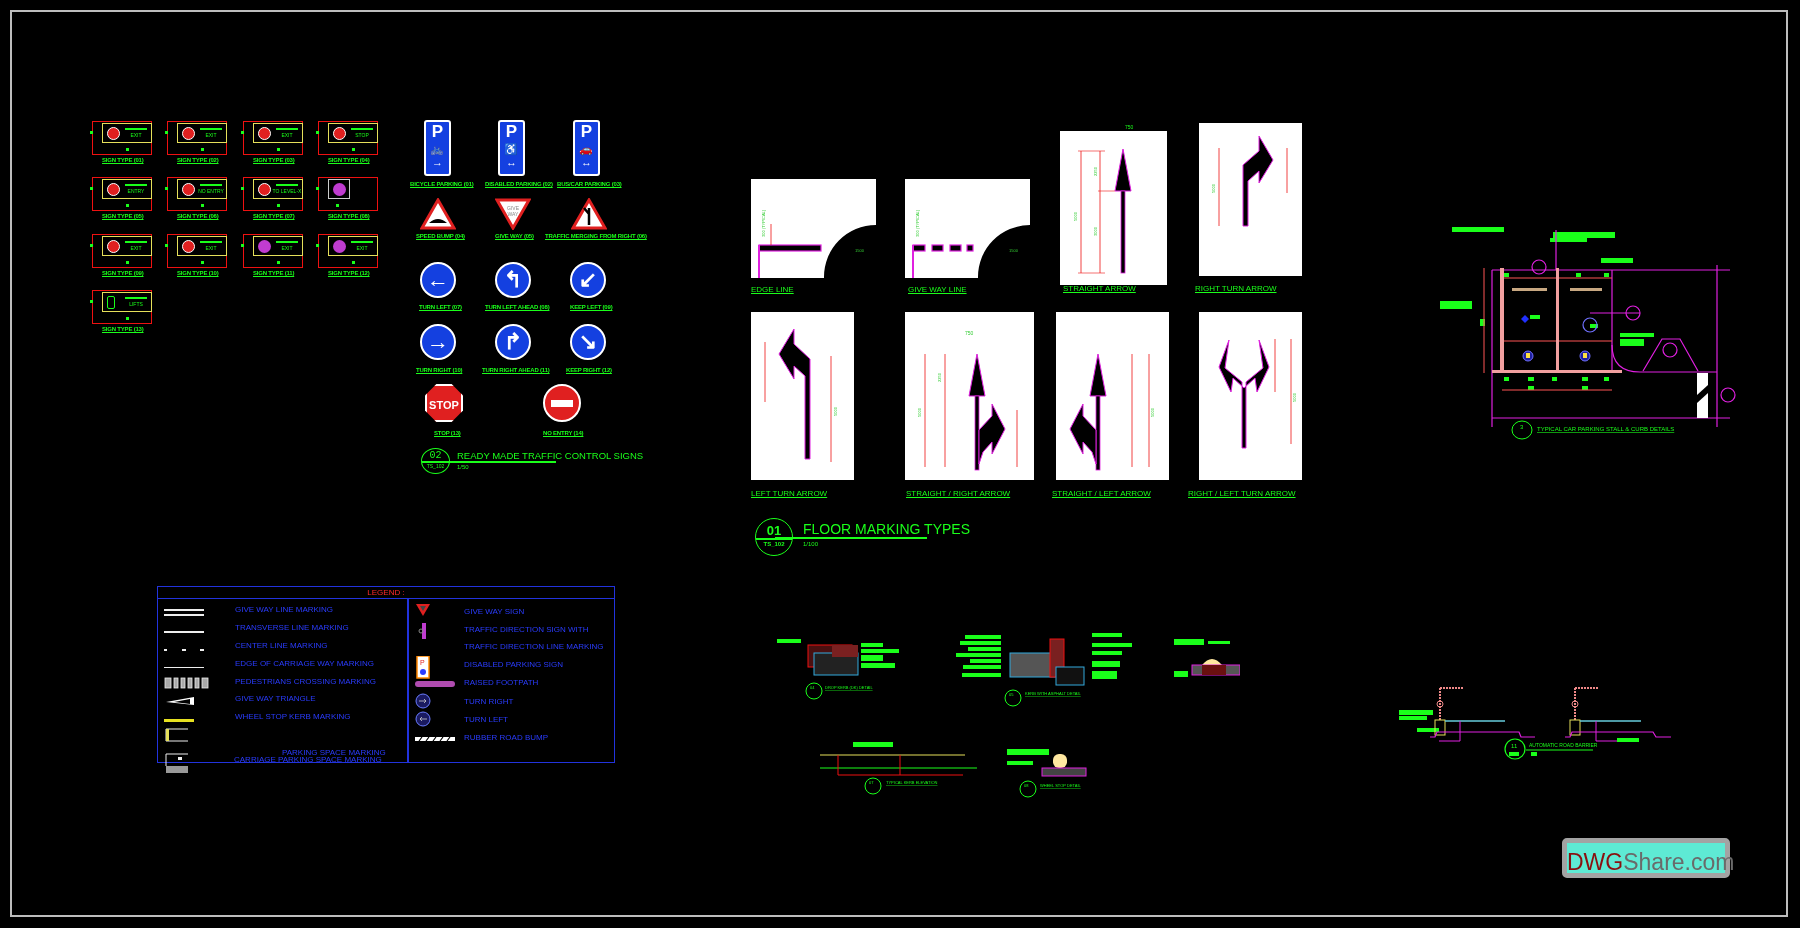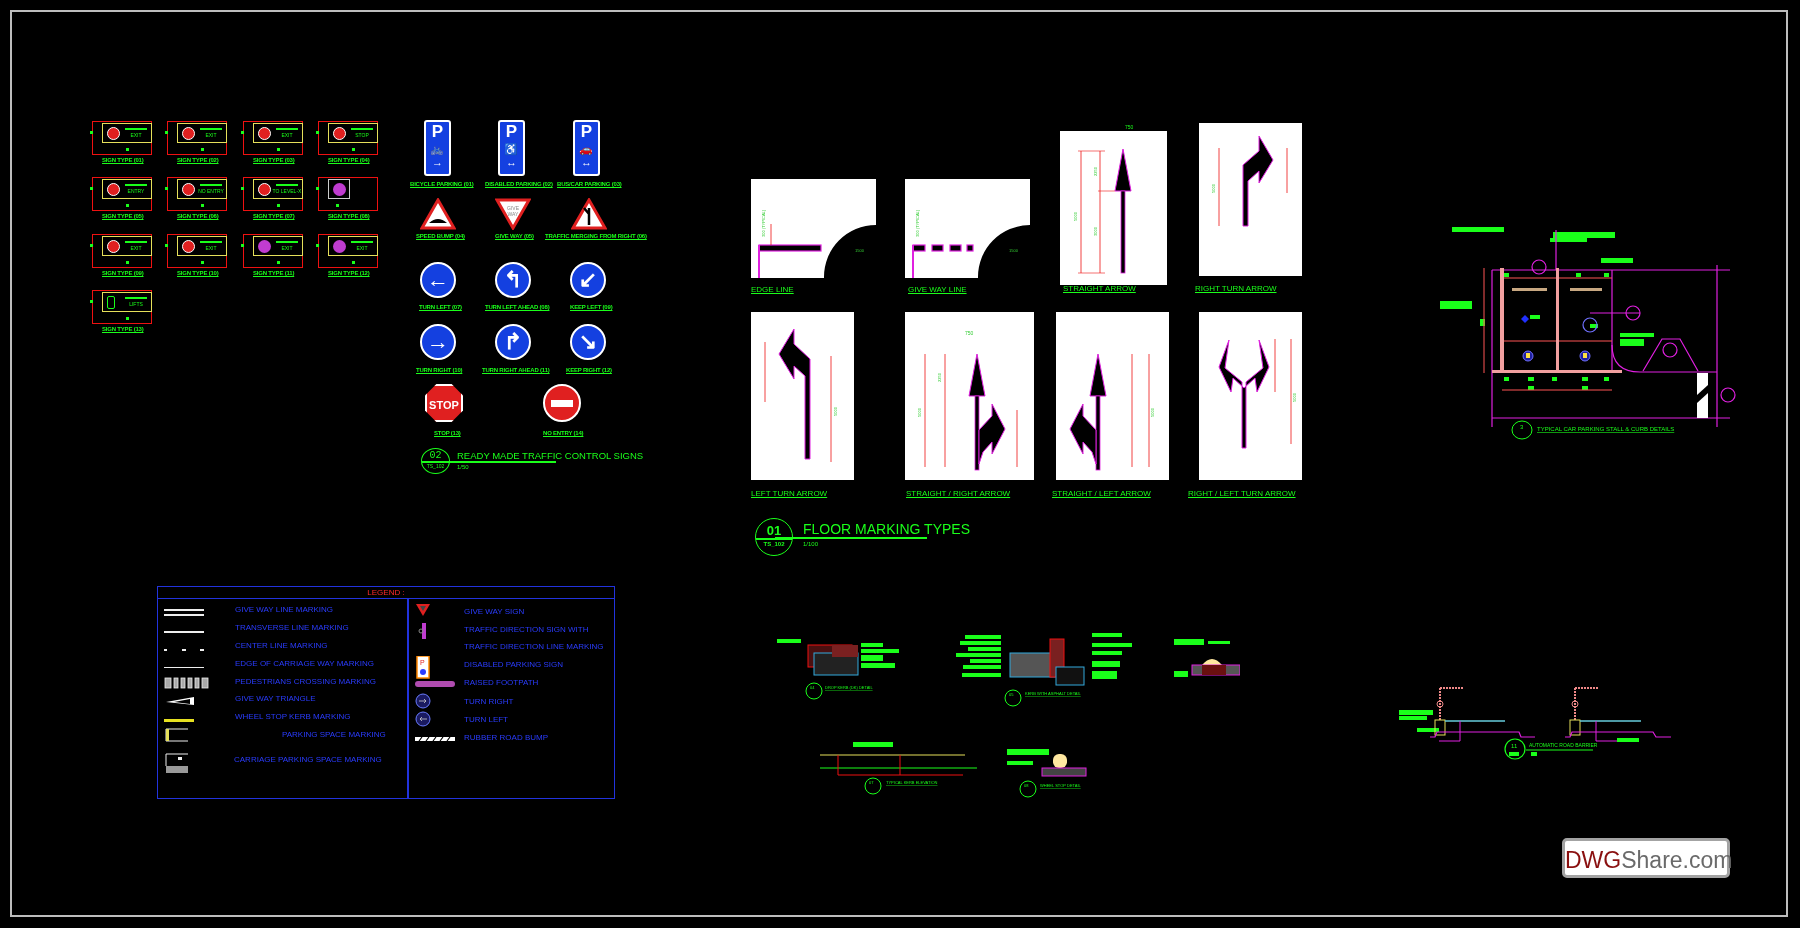--- a/index.html
+++ b/index.html
@@ -33,27 +33,27 @@
   
   .bubble { position: absolute; border: 1.5px solid #1aff1a; border-radius: 50%; }
   .bubble .num { position: absolute; left: 0; right: 0; text-align: center; color: #1aff1a; }
   .bubble .hr { position: absolute; left: 0; right: 0; height: 1.5px; background: #1aff1a; }
   .bubble .code { position: absolute; left: 0; right: 0; text-align: center; color: #1aff1a; }
   .title-txt { position: absolute; color: #1aff1a; white-space: nowrap; }
   .title-line { position: absolute; height: 1.5px; background: #1aff1a; }
   .dimtxt { position: absolute; color: #3c3; font-size: 5px; white-space: nowrap; }
 
   
-  .legend { position: absolute; left: 157px; top: 586px; width: 458px; height: 213px; border: 1.5px solid #2233dd; }
+  .legend { position: absolute; left: 157px; top: 586px; width: 458px; height: 177px; border: 1.5px solid #2233dd; }
   .legend .head { position: absolute; left: 0; right: 0; top: 0; height: 12px; border-bottom: 1.5px solid #2233dd; text-align: center; color: #ff2a2a; font-size: 8px; line-height: 12px; }
   .legend .vdiv { position: absolute; left: 249px; top: 12px; bottom: 0; width: 1.5px; background: #2233dd; }
   .litem { position: absolute; color: #2a3cff; font-size: 8px; white-space: nowrap; }
   .lsym { position: absolute; }
 
-  .watermark { position: absolute; left: 1562px; top: 838px; width: 168px; height: 40px; border: 3px solid #a3a3a3; border-radius: 5px; background: #ffffff; font-size: 23px; line-height: 38px; text-align: center; }
+  .watermark { position: absolute; left: 1562px; top: 838px; width: 168px; height: 40px; border: 5px solid #a3a3a3; border-radius: 5px; background: #5eead4; font-size: 23px; line-height: 38px; text-align: center; }
   .watermark .a { color: #8a1010; }
   .watermark .b { color: #6a6a6a; }
 </style>
 </head>
 <body>
 
 <div class="frame"></div>
 
 <div id="signtypes">
     <div class="signbox" style="left: 92px; top: 121px;">
@@ -479,21 +479,21 @@
         </svg></div>
       <div class="litem" style="left: 77px; top: 107px;">GIVE WAY TRIANGLE</div>
       <div class="lsym" style="left: 6px; top: 123px;"><svg width="40" height="6">
           <rect y="1" width="30" height="3" fill="#e6e020"></rect>
         </svg></div>
       <div class="litem" style="left: 77px; top: 125px;">WHEEL STOP KERB MARKING</div>
       <div class="lsym" style="left: 6px; top: 141px;"><svg width="40" height="14">
           <path d="M2,1 H24 M2,13 H24 M2,1 V13" stroke="#eee" fill="none"></path>
           <rect x="2" y="1" width="3" height="12" fill="#e6e05a"></rect>
         </svg></div>
-      <div class="litem" style="left: 77px; top: 143px; padding-left: 47px;">PARKING SPACE MARKING</div>
+      <div class="litem" style="left: 77px; top: 161px; padding-left: 47px;">PARKING SPACE MARKING</div>
       <div class="lsym" style="left: 6px; top: 166px;"><svg width="40" height="20">
           <path d="M2,1 H24 M2,1 V13" stroke="#eee" fill="none"></path>
           <rect x="14" y="4" width="4" height="3" fill="#eee"></rect>
           <rect x="2" y="13" width="22" height="7" fill="#999"></rect>
         </svg></div>
       <div class="litem" style="left: 76px; top: 168px;">CARRIAGE PARKING SPACE MARKING</div>
     </div>
   <div id="legend-right">
       <div class="lsym" style="left: 256px; top: 16px;"><svg width="20" height="14">
           <polygon points="2,1 16,1 9,13" fill="#e02020"></polygon>

